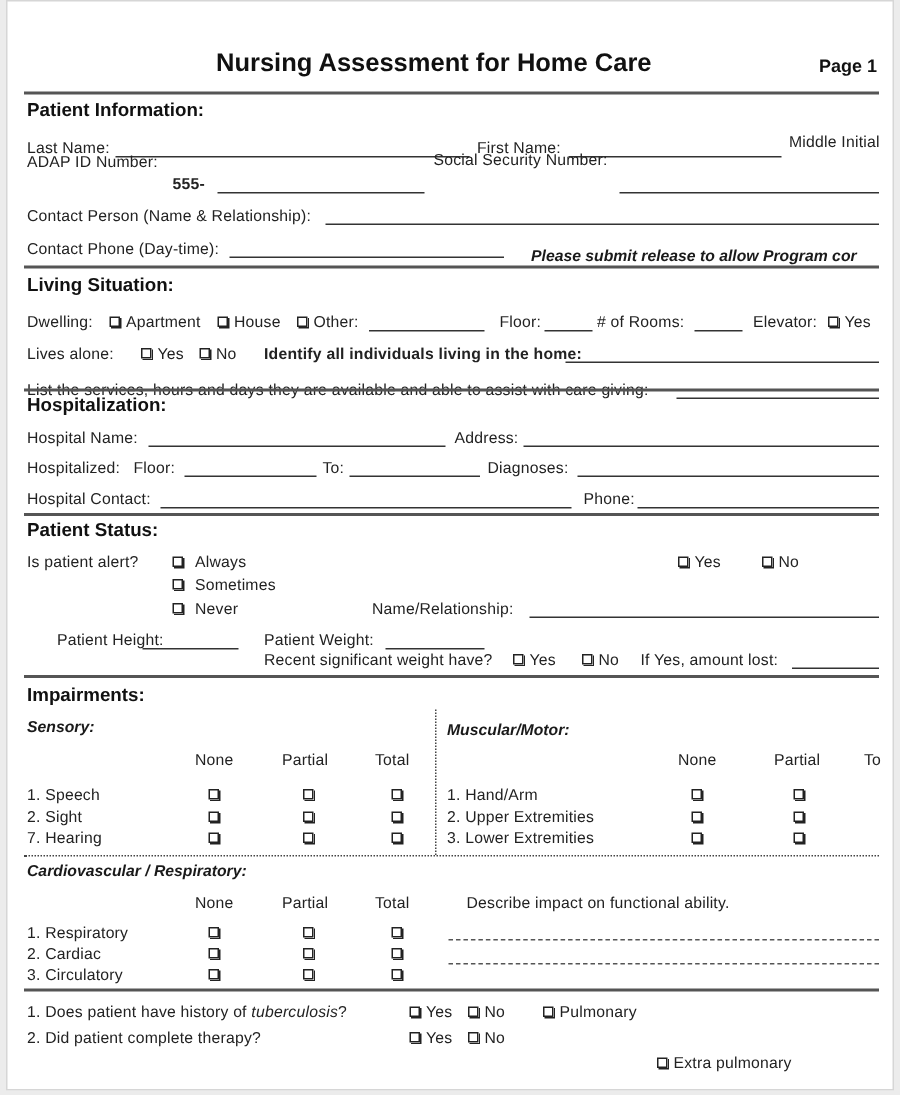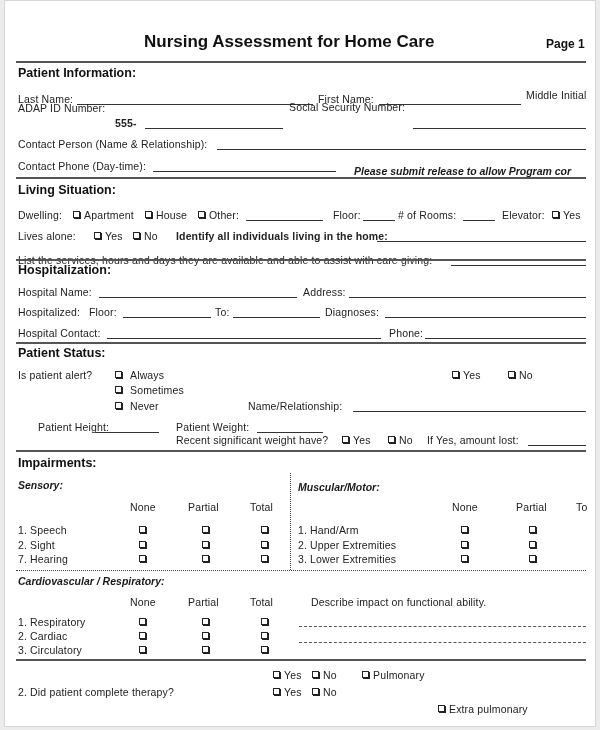--- a/index.html
+++ b/index.html
@@ -232,20 +232,21 @@
   <div class="cbabs" style="left:256px;top:631px;"></div>
   <div class="cbabs" style="left:134px;top:645px;"></div>
   <div class="cbabs" style="left:197px;top:645px;"></div>
   <div class="cbabs" style="left:256px;top:645px;"></div>
 
   <div class="dash" style="left:294px;top:625px;width:287px;"></div>
   <div class="dash" style="left:294px;top:641px;width:287px;"></div>
 
   <div class="rule" style="left:11px;top:658px;width:570px;"></div>
 
+  <div class="abs lbl" style="left:13px;top:668px;"><span>1. Does patient have history of </span><span class="ital">tuberculosis</span><span>?</span></div>
   <div class="abs lbl opt" style="left:268px;top:668px;">
       <span class="cb"></span>
       <span>Yes</span>
     </div>
   <div class="abs lbl opt" style="left:307px;top:668px;">
       <span class="cb"></span>
       <span>No</span>
     </div>
   <div class="abs lbl opt" style="left:357px;top:668px;">
       <span class="cb"></span>

